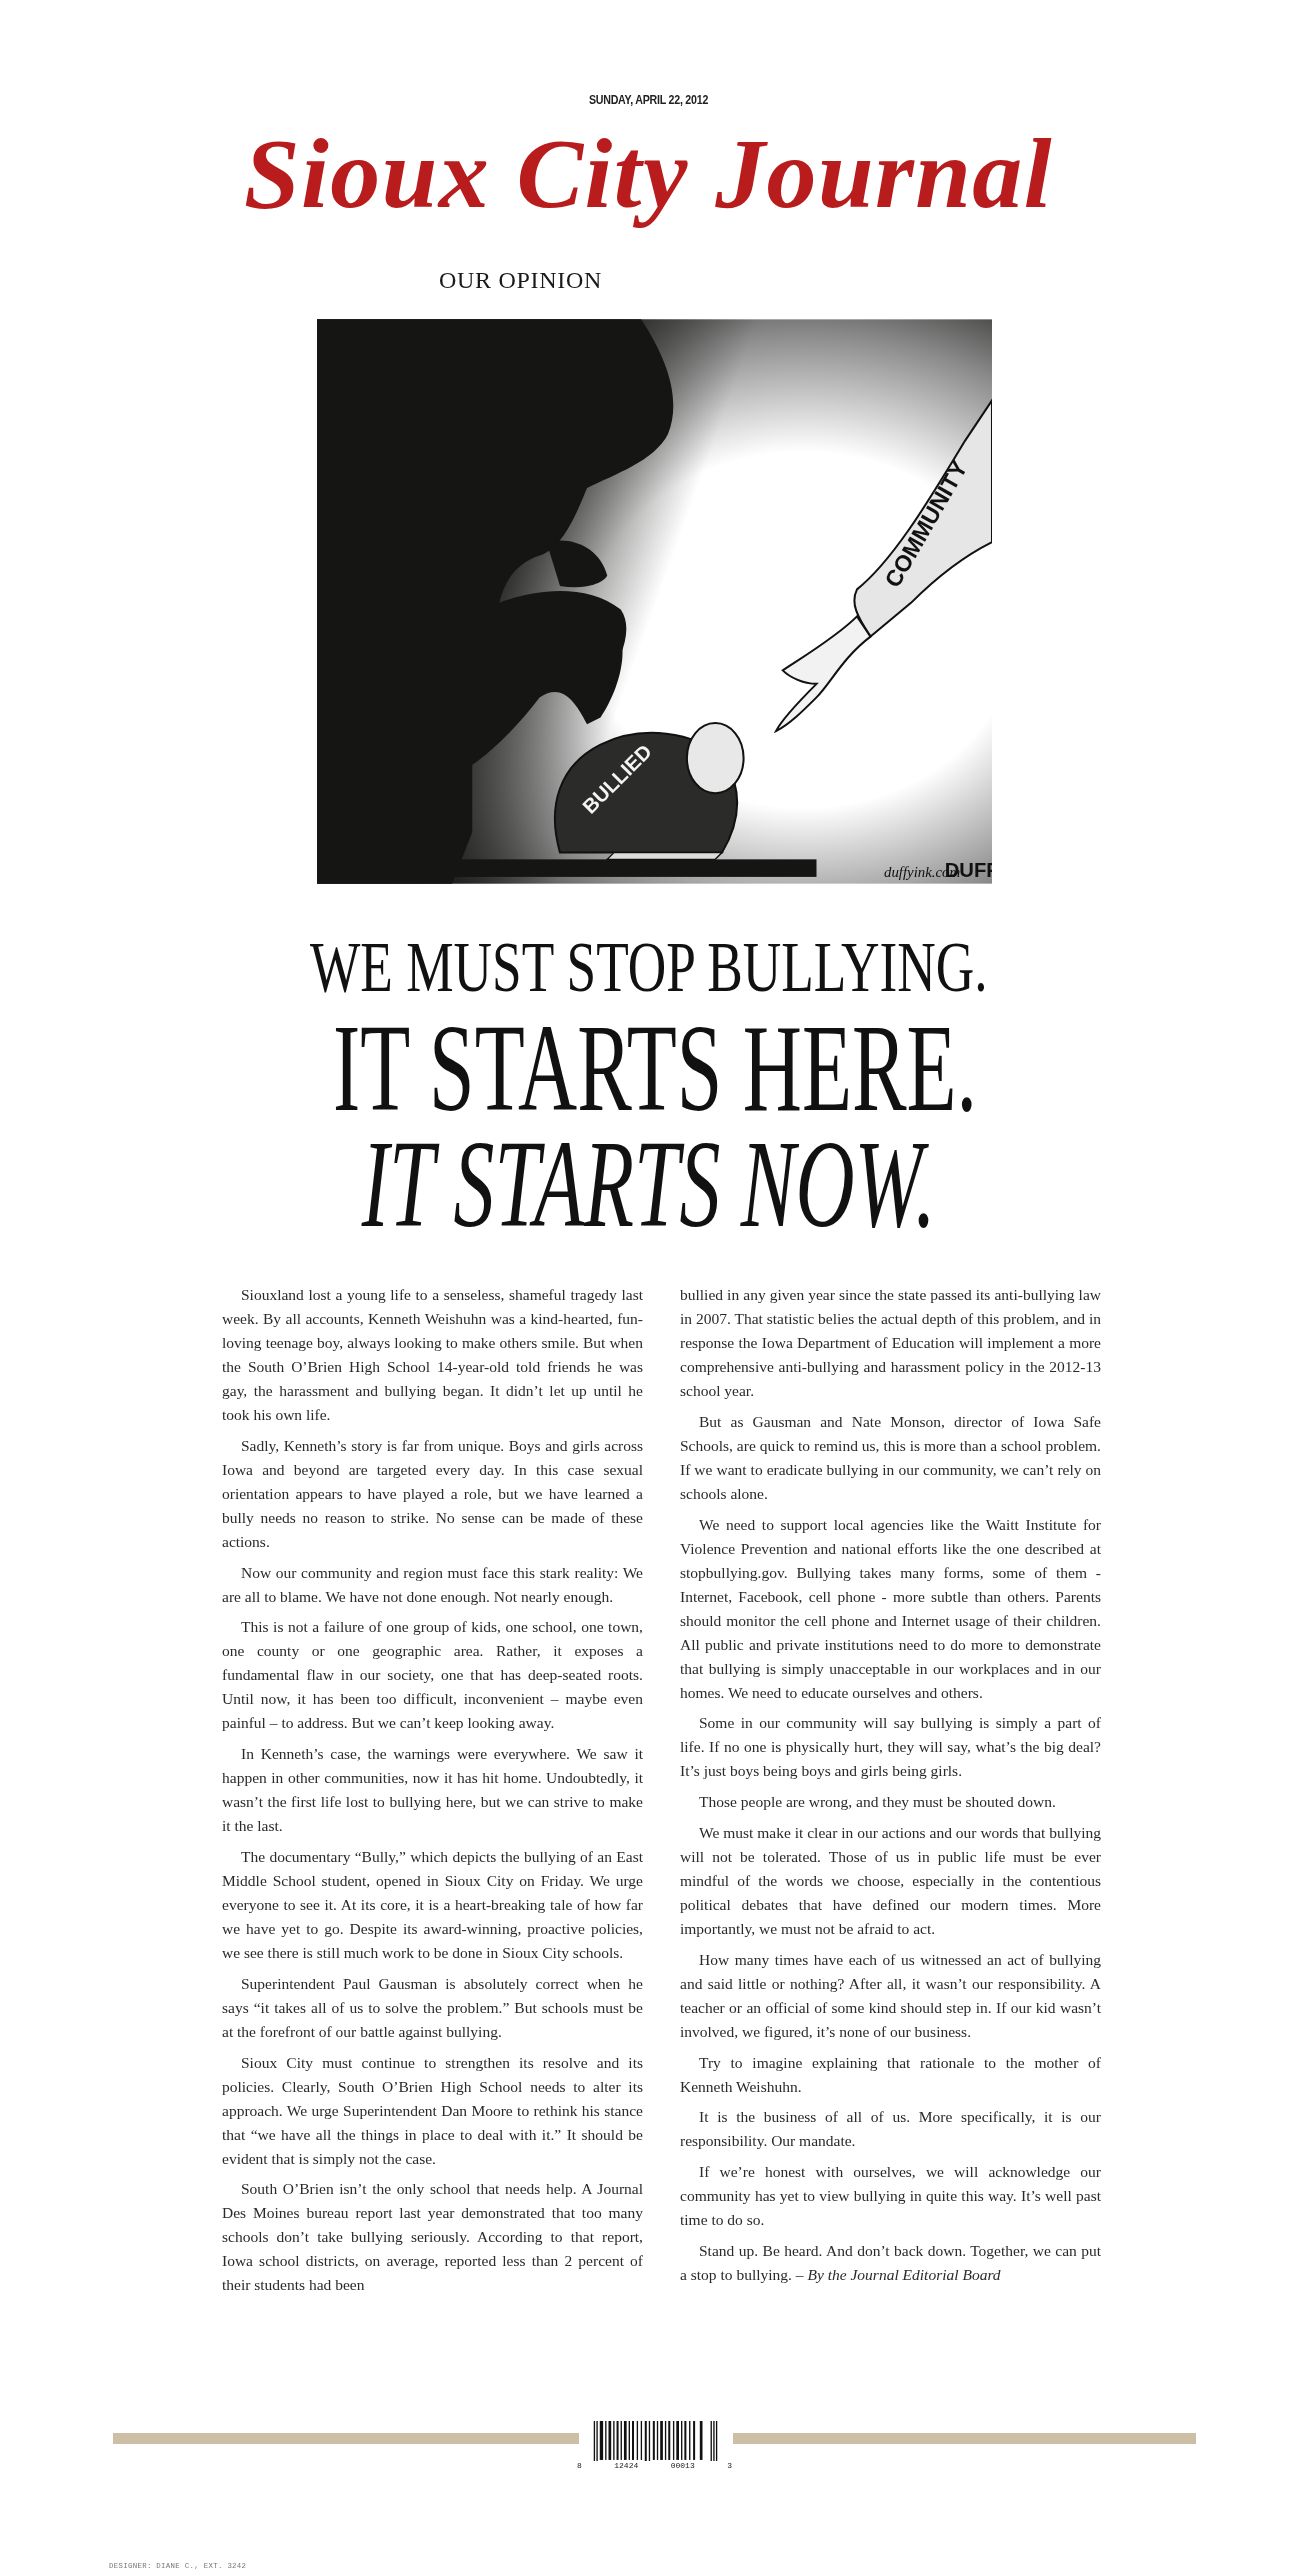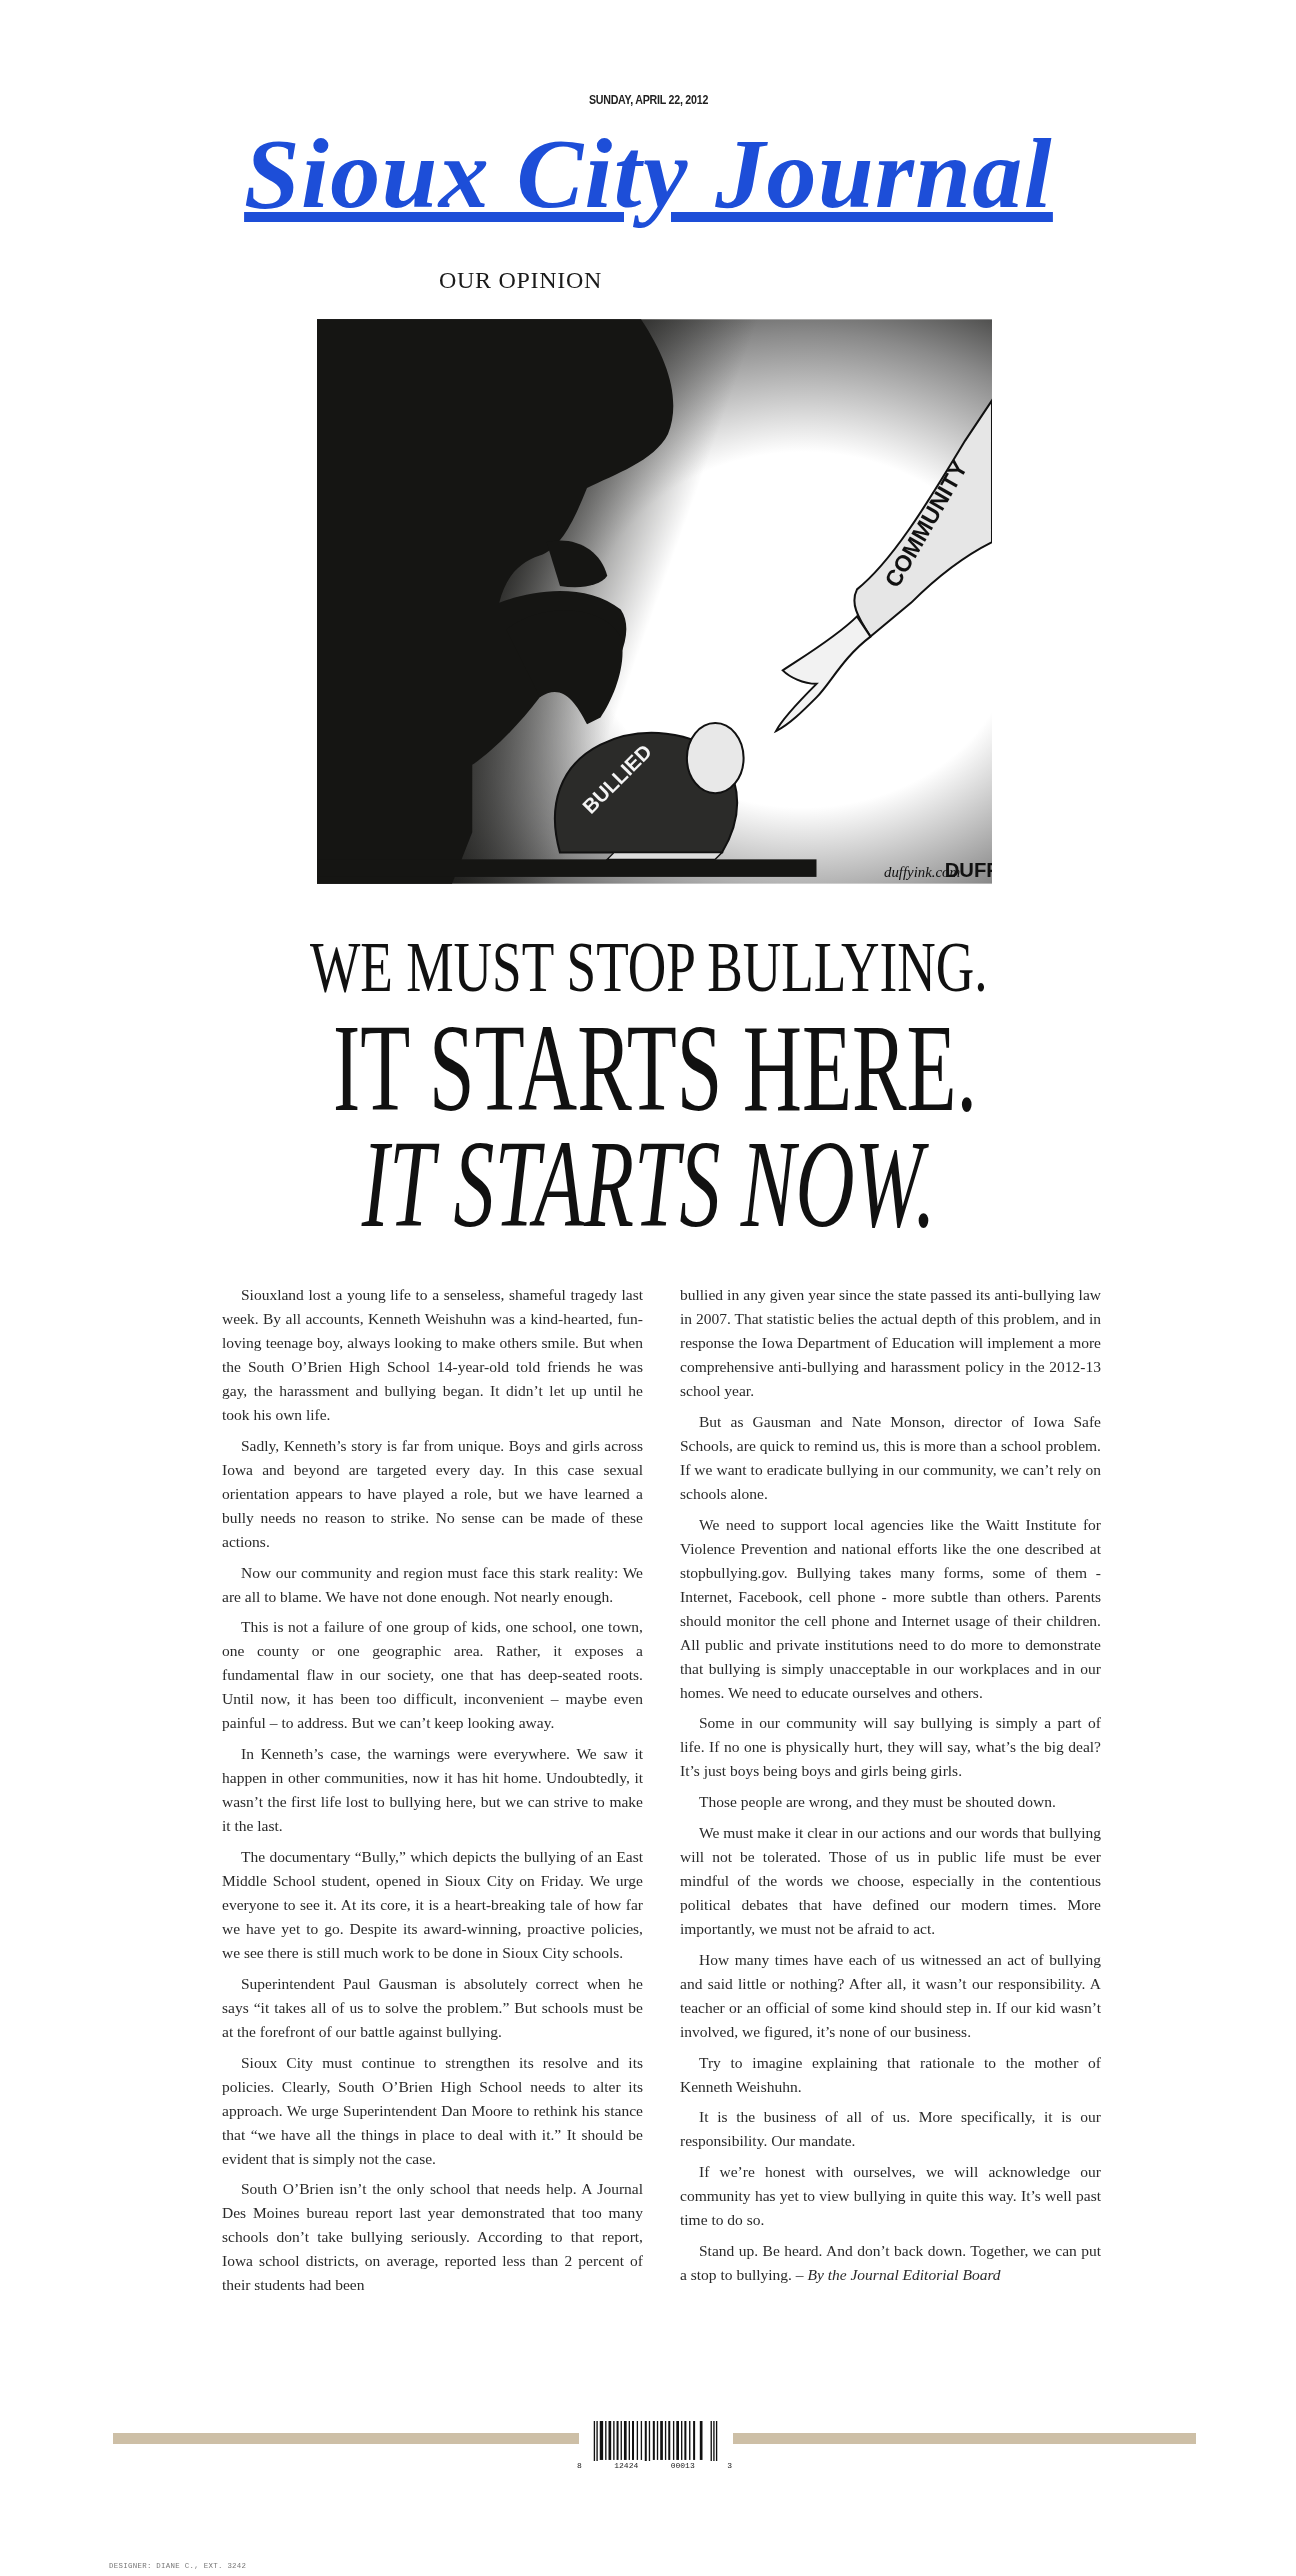--- a/index.html
+++ b/index.html
@@ -32,23 +32,22 @@
       position: absolute;
       top: 120px;
       left: 0;
       width: 1297px;
       text-align: center;
       font-family: "Liberation Serif", "DejaVu Serif", serif;
       font-weight: bold;
       font-size: 100px;
       line-height: 108px;
       letter-spacing: 1.4px;
-      color: #1d4ed8;
+      color: #b91c1c;
       font-style: italic;
-      text-decoration: underline;
     }
     .section-label {
       position: absolute;
       top: 267px;
       left: 0;
       width: 1041px;
       text-align: center;
       font-size: 24px;
       letter-spacing: 0.7px;
       color: #1a1a1a;

